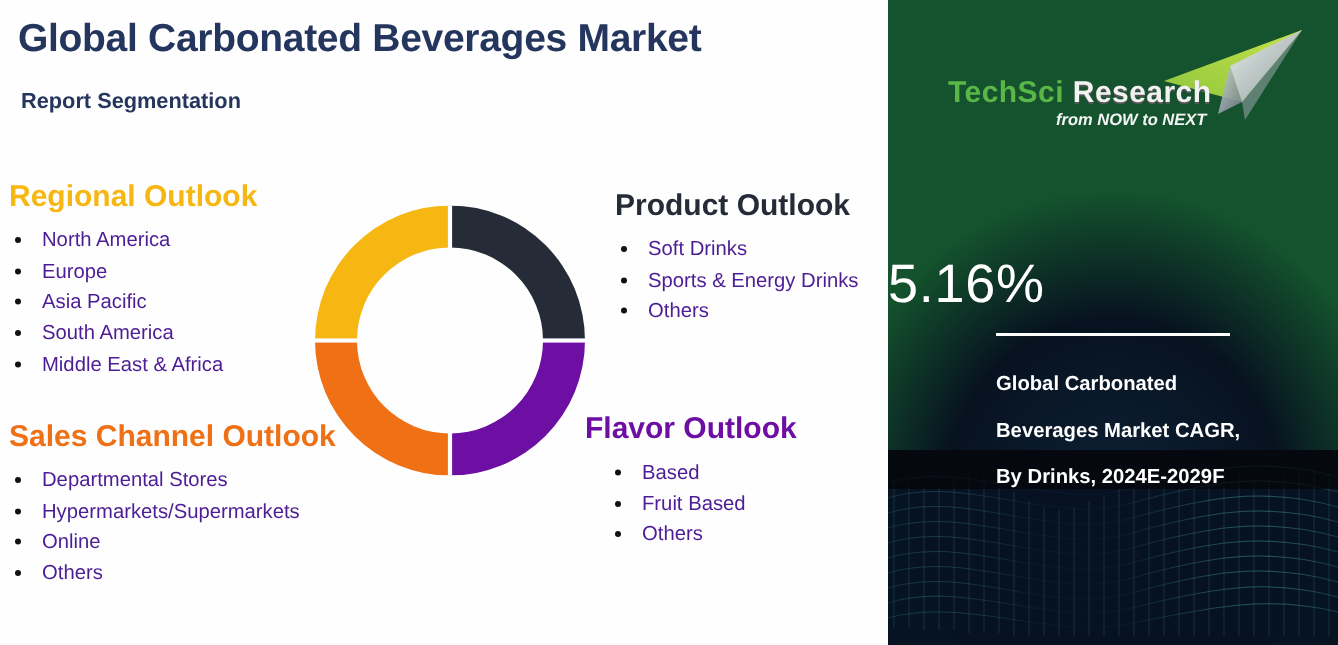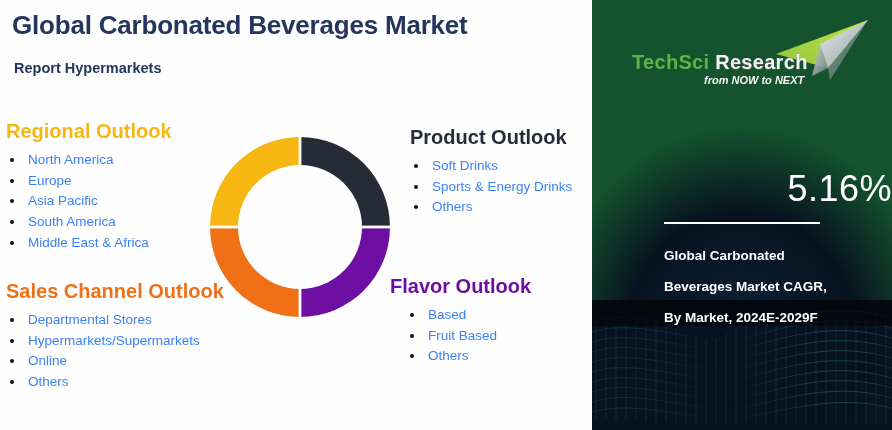--- a/index.html
+++ b/index.html
@@ -53,21 +53,21 @@
     white-space: nowrap;
     margin: 0 0 7px 0;
   }
   .seg-list {
     list-style: none;
     margin: 0;
     padding: 0;
   }
   .seg-list li {
     font-size: 13.5px;
-    color: #3b82f6;
+    color: #4c1d95;
     line-height: 20.7px;
     white-space: nowrap;
     position: relative;
     padding-left: 22px;
   }
   .seg-list li .bullet-dot {
     position: absolute;
     left: 4px;
     top: 8px;
     width: 4px;
@@ -152,21 +152,21 @@
     font-style: italic;
     font-weight: bold;
     color: #f4f4f4;
     white-space: nowrap;
   }
 
   #cagr-value {
     position: absolute;
     left: 0; top: 168px;
     width: 300px;
-    text-align: right;
+    text-align: left;
     font-size: 36px;
     color: #ffffff;
     font-weight: normal;
     letter-spacing: 0.5px;
   }
   #cagr-divider {
     position: absolute;
     left: 72px; top: 222px;
     width: 156px;
     height: 1.5px;
@@ -186,21 +186,21 @@
   }
 </style>
 </head>
 <body>
 
 <div id="infographic">
 
   <div id="left-panel">
 
     <div id="page-title">Global Carbonated Beverages Market</div>
-    <div id="subtitle">Report Hypermarkets</div>
+    <div id="subtitle">Report Segmentation</div>
 
     <div id="donut-chart">
       <svg width="180" height="180" viewBox="0 0 180 180" aria-hidden="true">
 
         <g>
 
           <path d="M 90 0 A 90 90 0 0 0 0 90 L 28 90 A 62 62 0 0 1 90 28 Z" fill="#f6b712"></path>
 
           <path d="M 90 0 A 90 90 0 0 1 180 90 L 152 90 A 62 62 0 0 0 90 28 Z" fill="#262b38"></path>
 
@@ -344,18 +344,18 @@
       </div>
       <div id="logo-wordmark"><span id="logo-text-techsci">TechSci</span><span id="logo-text-research"> Research</span></div>
       <div id="logo-tagline">from NOW to NEXT</div>
     </div>
 
     <div id="cagr-value">5.16%</div>
     <div id="cagr-divider"></div>
     <div id="cagr-caption">
       <div class="caption-line">Global Carbonated</div>
       <div class="caption-line">Beverages Market CAGR,</div>
-      <div class="caption-line">By Market, 2024E-2029F</div>
+      <div class="caption-line">By Drinks, 2024E-2029F</div>
     </div>
 
   </div>
 
 </div>
 
 </body></html>

